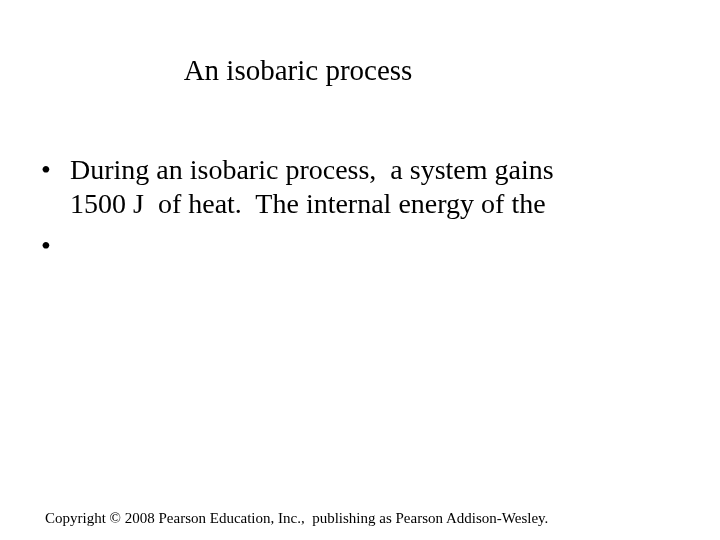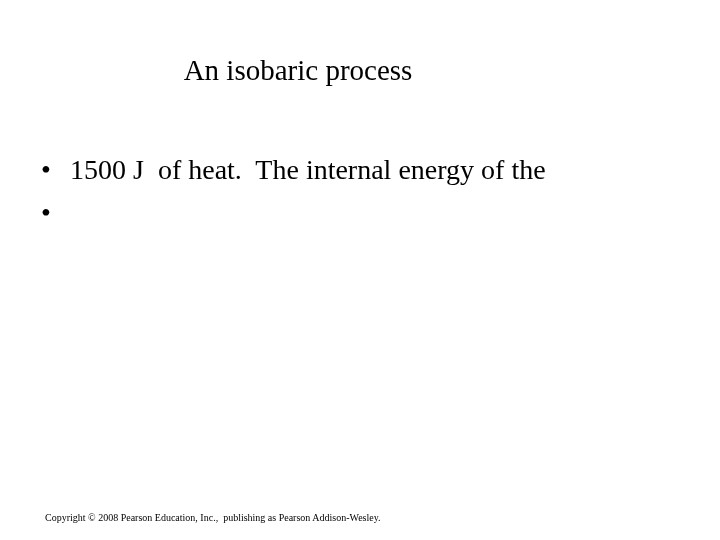--- a/index.html
+++ b/index.html
@@ -58,34 +58,35 @@
       font-size: 17px;
       line-height: 0;
       position: relative;
       top: -2px;
       vertical-align: super;
     }
     .footer {
       position: absolute;
       left: 45px;
       top: 511px;
-      font-size: 10px;
+      font-size: 15px;
       line-height: 14px;
       white-space: pre;
     }
   </style>
 </head>
 <body>
 
 <div>
   <div class="slide-title">An isobaric process</div>
 
   <ul class="bullets">
     <li class="bullet-item">
       <span class="bullet-dot">•</span>
+      <span class="bullet-line">During an isobaric process,  a system gains</span>
       <span class="bullet-line">1500 J  of heat.  The internal energy of the</span>
     </li>
     <li class="bullet-item">
       <span class="bullet-dot">•</span>
     </li>
   </ul>
 
   <div class="footer">Copyright © 2008 Pearson Education, Inc.,  publishing as Pearson Addison-Wesley.</div>
 </div>
 

